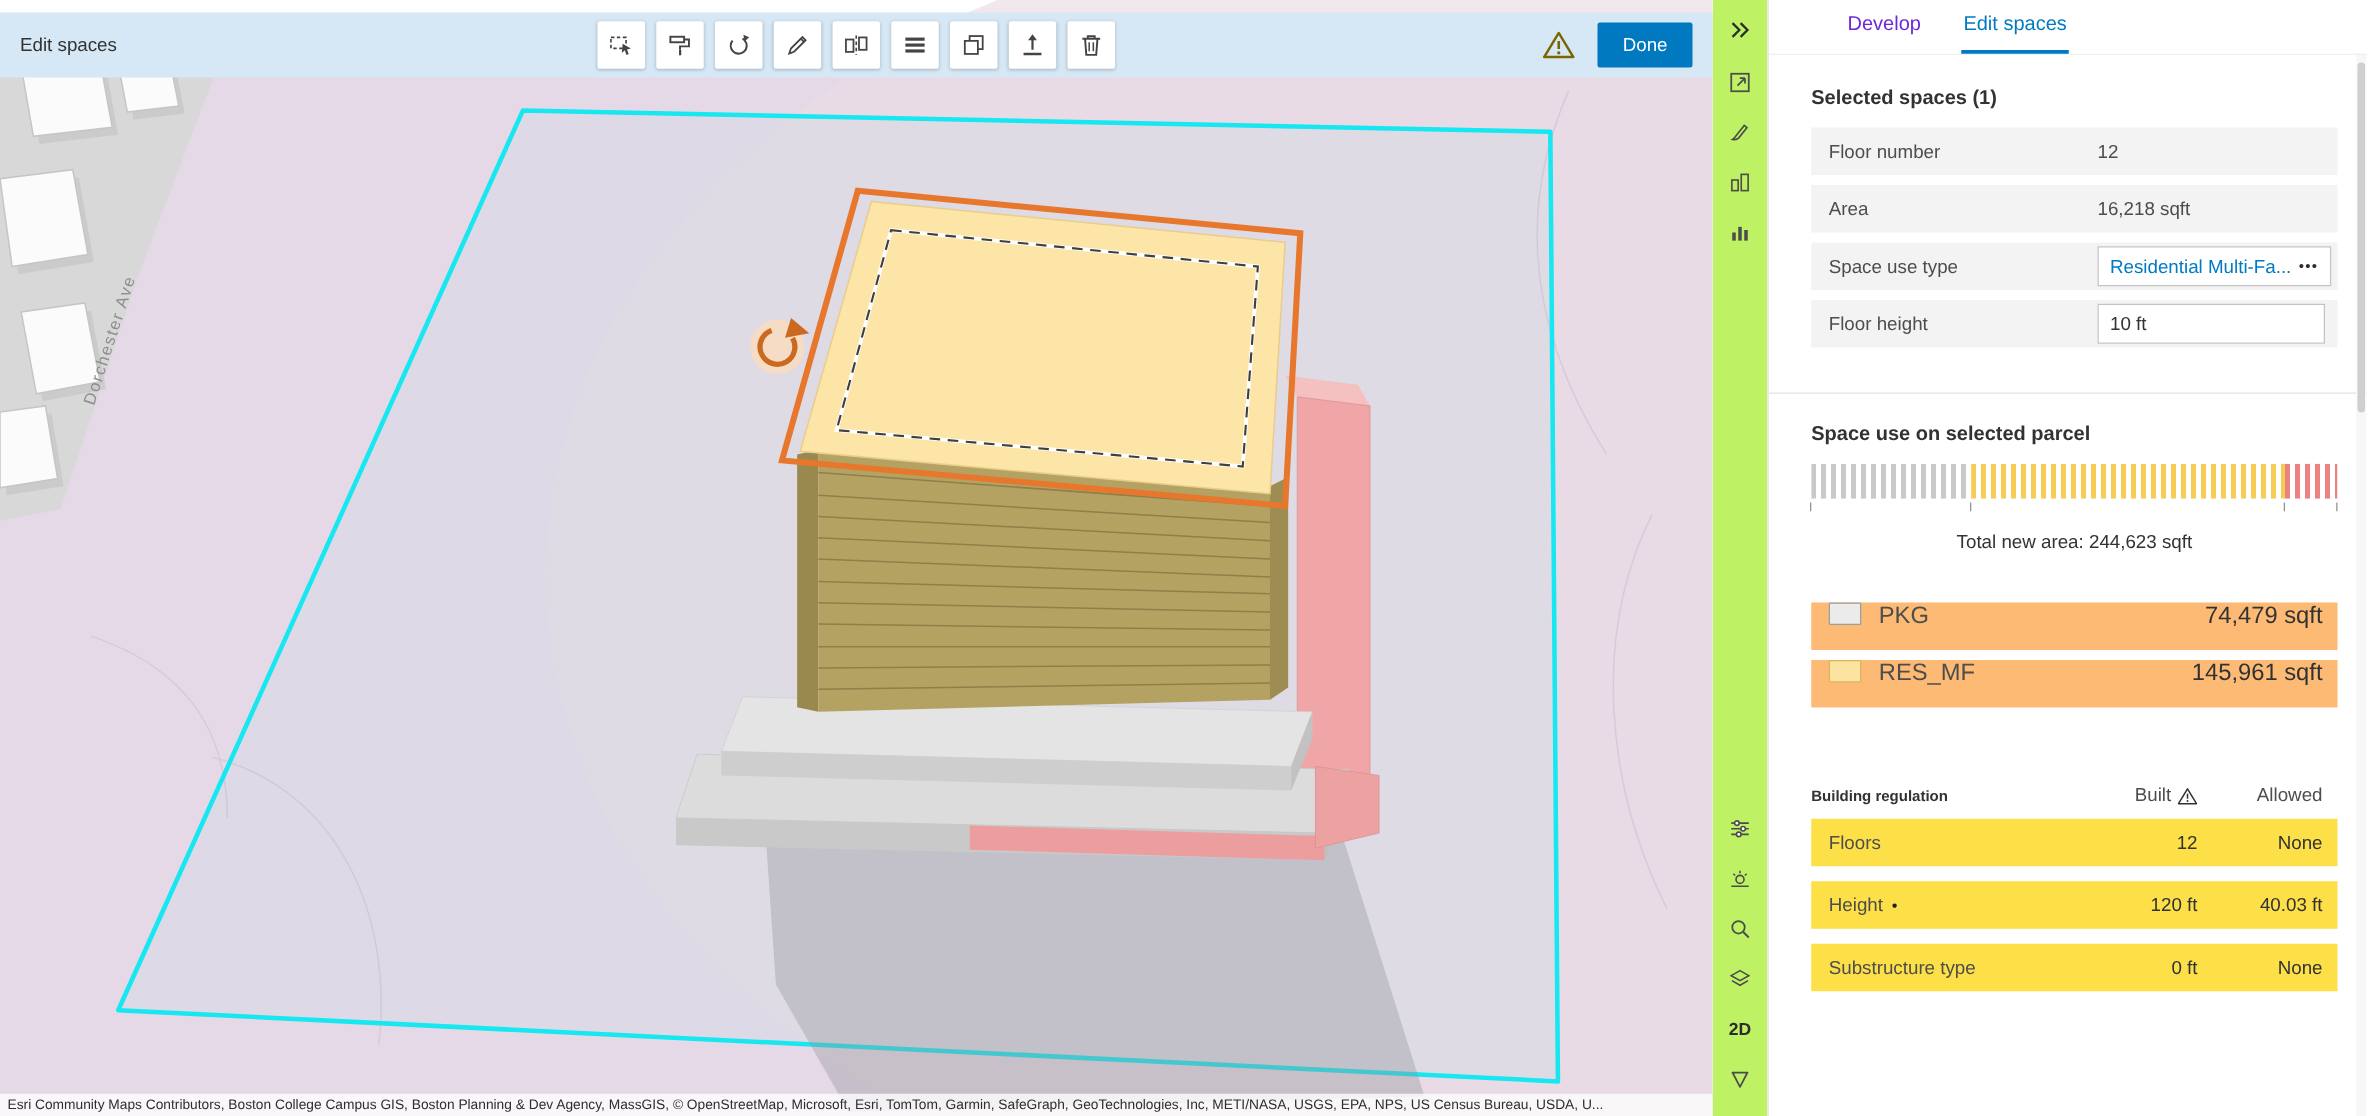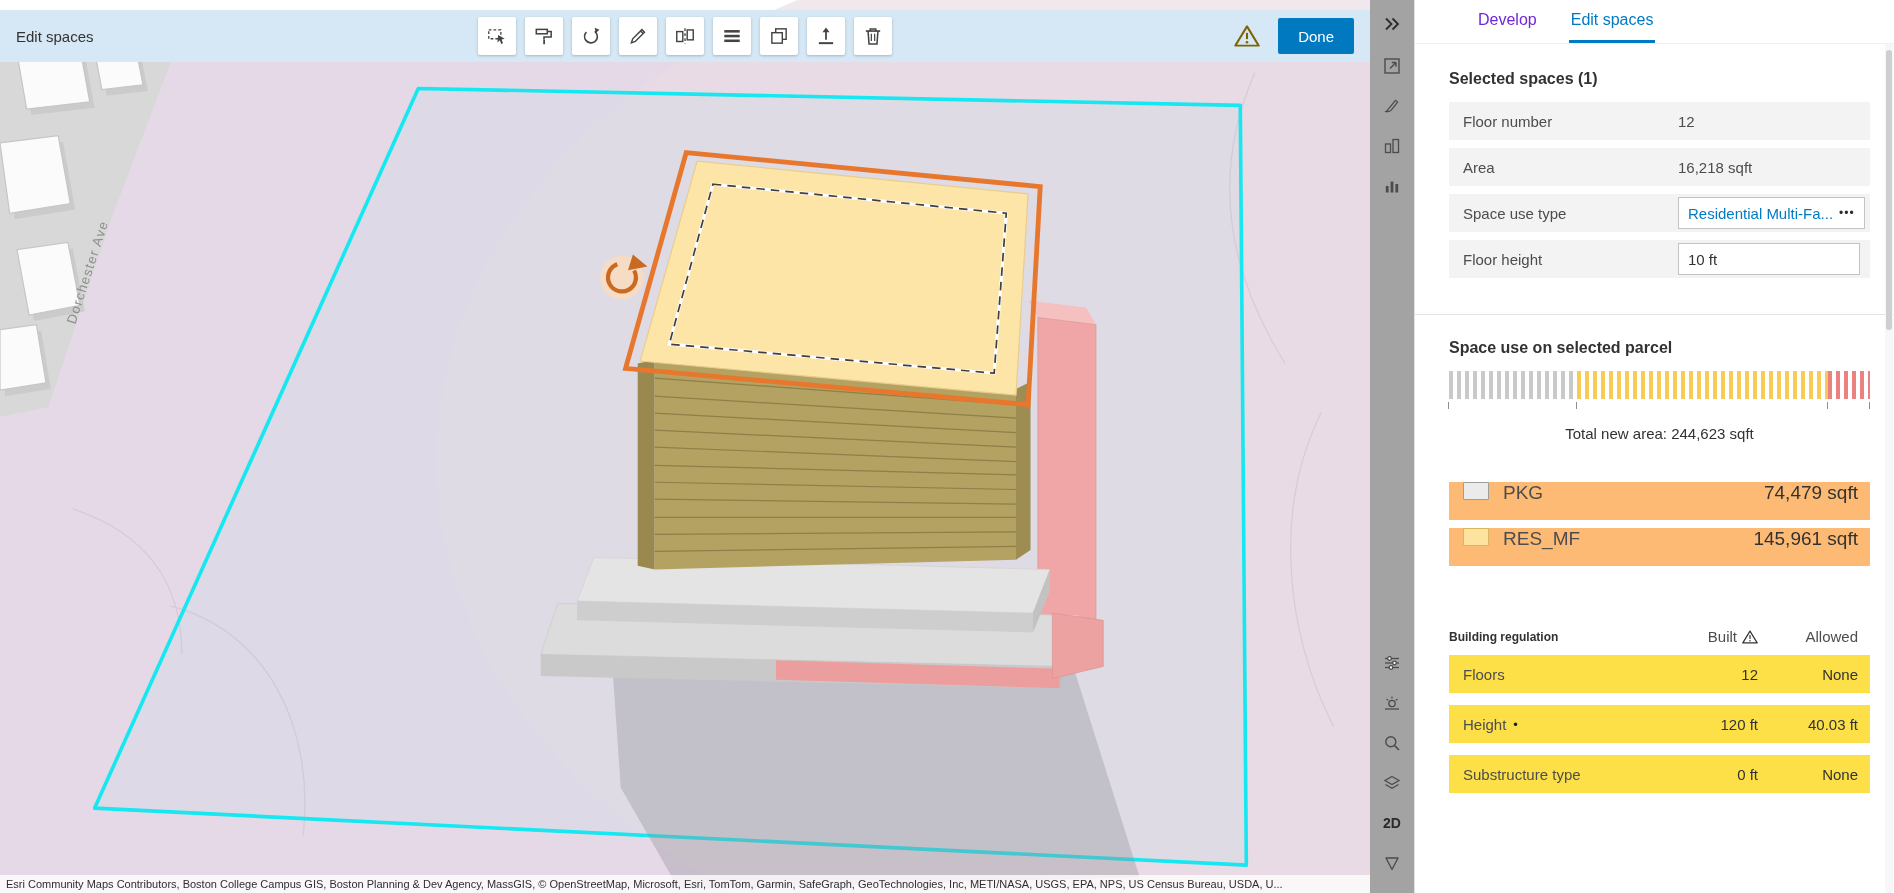--- a/index.html
+++ b/index.html
@@ -21,21 +21,21 @@
   .topbar-right { margin-left:auto; display:flex; align-items:center; gap:18px; }
   .warn-top { width:26px; height:26px; color:#7c6400; }
   .done-btn { height:36px; padding:0 20px; background:#0079c1; color:#fff; border:none;
     border-radius:2px; font-size:15px; font-family:inherit; cursor:pointer; }
 
   .attribution { position:absolute; left:0; right:0; bottom:0; height:18px; line-height:18px;
     background:rgba(255,255,255,.78); font-size:11px; color:#2e2e2e; padding:0 6px;
     white-space:nowrap; overflow:hidden; z-index:9; }
 
   
-  .side-strip { width:44px; background:#a3a3a3; display:flex; flex-direction:column; align-items:center;
+  .side-strip { width:44px; background:#bef264; display:flex; flex-direction:column; align-items:center;
     padding:8px 0 14px; }
   .strip-btn { width:34px; height:32px; background:none; border:none; color:#4c4c4c;
     display:flex; align-items:center; justify-content:center; cursor:pointer; }
   .strip-btn svg { width:20px; height:20px; }
   .strip-collapse { color:#2b2b2b; margin-bottom:10px; }
   .strip-group { display:flex; flex-direction:column; gap:8px; align-items:center; }
   .strip-bottom { margin-top:auto; }
   .btn-2d { font-size:14px; font-weight:bold; color:#2b2b2b; font-family:inherit; }
 
   

